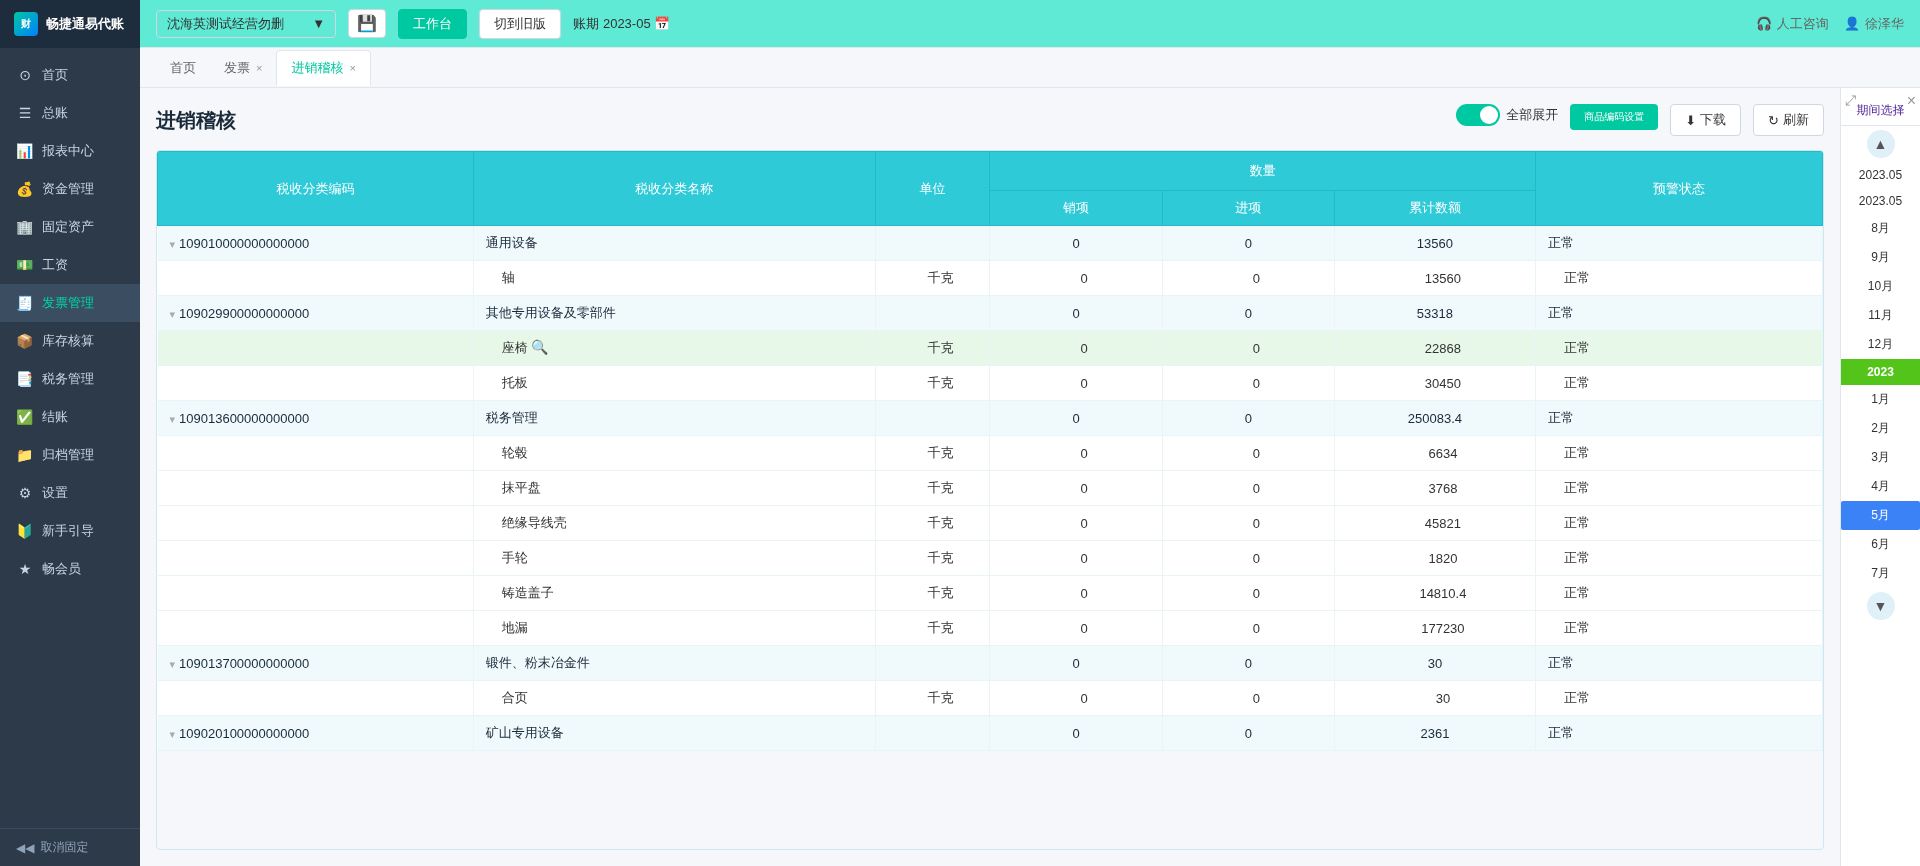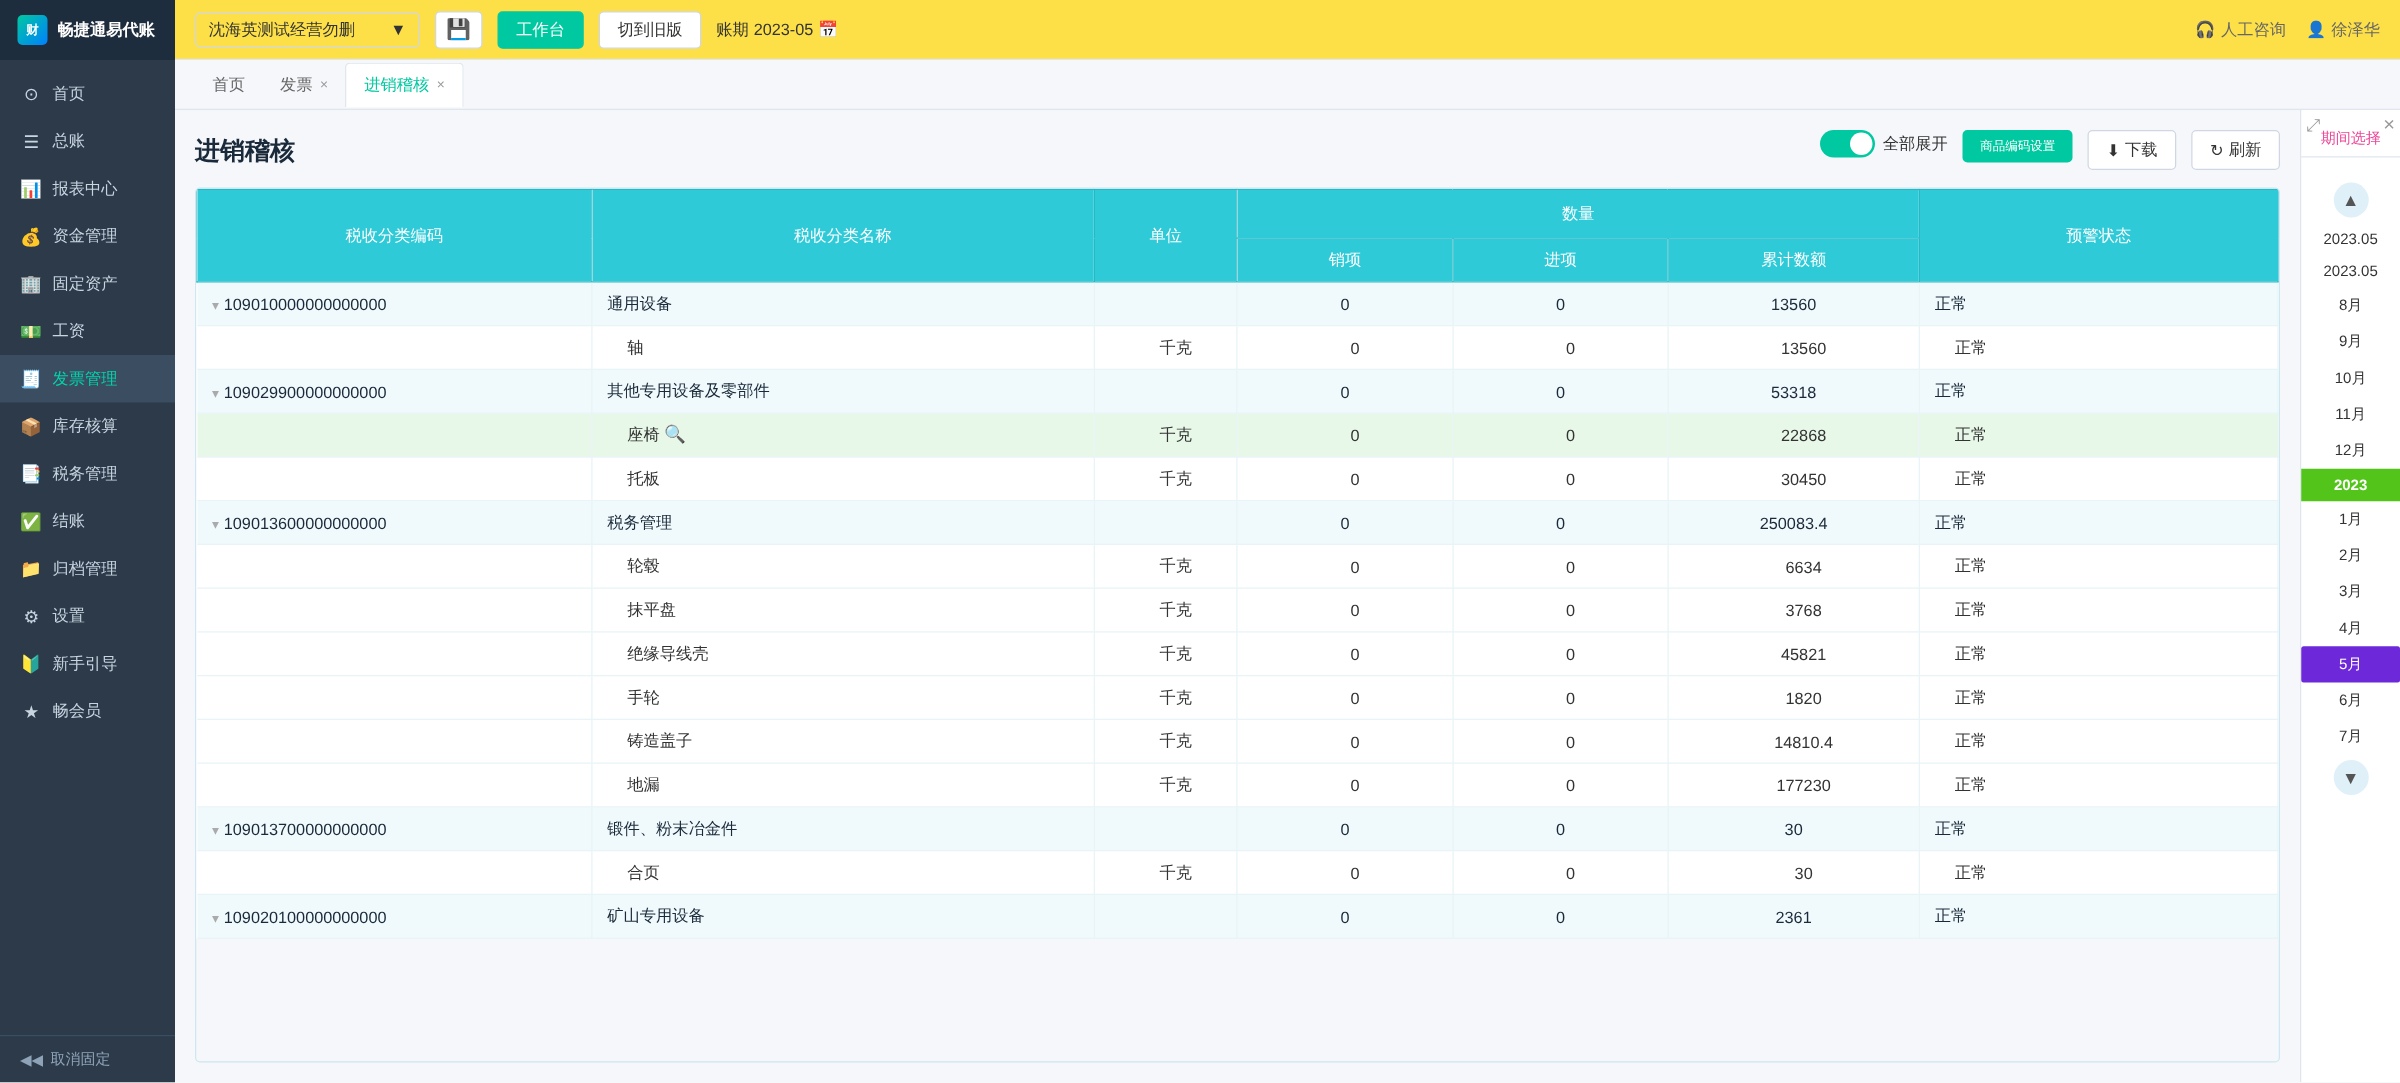--- a/index.html
+++ b/index.html
@@ -57,21 +57,21 @@
     .main {
       flex: 1;
       display: flex;
       flex-direction: column;
       overflow: hidden;
     }
 
     
     .topbar {
       height: 48px;
-      background: #fde047;
+      background: #5eead4;
       border-bottom: 1px solid #e0e6ed;
       display: flex;
       align-items: center;
       padding: 0 16px;
       gap: 12px;
       flex-shrink: 0;
     }
     .company-selector {
       display: flex; align-items: center; gap: 6px;
       border: 1px solid #d0d7e3;
@@ -253,37 +253,37 @@
       border-left: 1px solid #e0e6ed;
       display: flex;
       flex-direction: column;
       align-items: center;
       padding: 8px 0;
       flex-shrink: 0;
       position: relative;
     }
     .panel-header {
       font-size: 12px;
-      color: #ec4899;
+      color: #4c1d95;
       padding: 6px 4px;
       text-align: center;
       border-bottom: 1px solid #e0e6ed;
       width: 100%;
-      margin-bottom: 16px;
+      margin-bottom: 0;
     }
     .period-item {
       width: 100%;
       padding: 6px 4px;
       text-align: center;
       font-size: 12px;
       color: #333;
       cursor: pointer;
     }
     .period-item.active {
-      background: #6d28d9;
+      background: #3b82f6;
       color: #fff;
       border-radius: 2px;
     }
     .period-item.year {
       background: #52c41a;
       color: #fff;
       font-weight: bold;
     }
     .panel-arrow {
       width: 28px; height: 28px;

